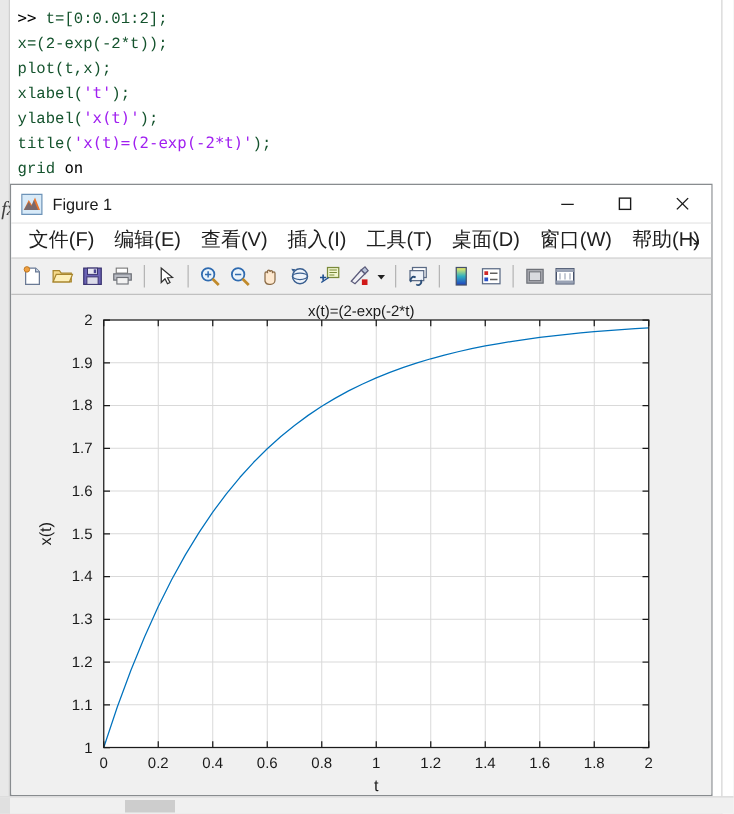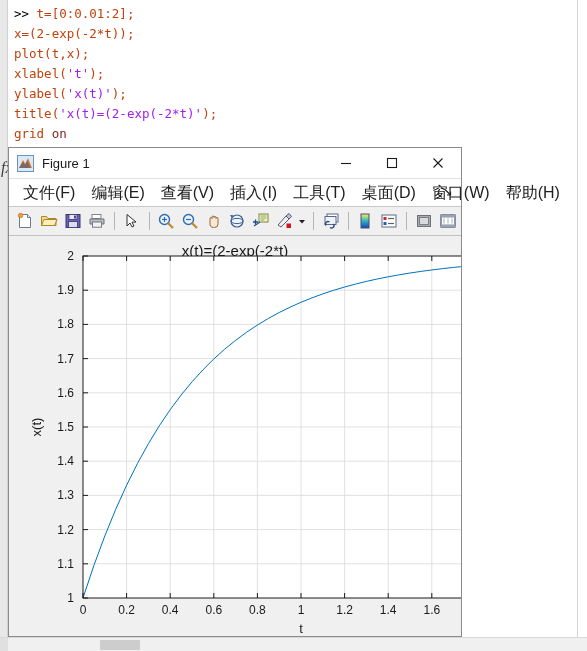--- a/index.html
+++ b/index.html
@@ -34,40 +34,40 @@
     left: 14px; top: 4px;
     width: 560px;
     font-family: "DejaVu Sans Mono", monospace;
     font-size: 12.5px;
     line-height: 20px;
     color: #000000;
     white-space: pre;
   }
   .cmd-line { height: 20px; }
   .tok-prompt { color: #000000; }
-  .tok-plain  { color: #c2410c; }
+  .tok-plain  { color: #14532d; font-family: Liberation Mono, monospace; }
   .tok-str    { color: #a020f0; }
-  .tok-kw     { color: #7f1d1d; }
+  .tok-kw     { color: #000000; }
 
   
   #fx-icon {
     position: absolute;
     left: 1px; top: 160px;
     font-family: "Liberation Serif", serif;
     font-style: italic;
     font-size: 16px;
     color: #404040;
     line-height: 1;
   }
 
   
   #figure-window {
     position: absolute;
     left: 8px; top: 147px;
-    width: 454px; height: 490px;
+    width: 562px; height: 490px;
     background: #f0f0f0;
     border: 1px solid #888c8f;
     box-sizing: border-box;
     box-shadow: 0 0 0 0 rgba(0,0,0,0);
   }
 
   
   #fig-titlebar {
     position: relative;
     height: 31px;
@@ -169,21 +169,21 @@
     position: relative;
     height: 399px;
     background: #f0f0f0;
     overflow: hidden;
   }
   #plot-title {
     position: absolute;
     left: 0; right: 0;
     top: 6px;
     text-align: center;
-    font-size: 15px;
+    font-size: 12px;
     color: #1a1a1a;
     font-family: "Liberation Sans", sans-serif;
   }
   #plot-svg {
     position: absolute;
     left: 0; top: 0;
     display: block;
   }
 
   

